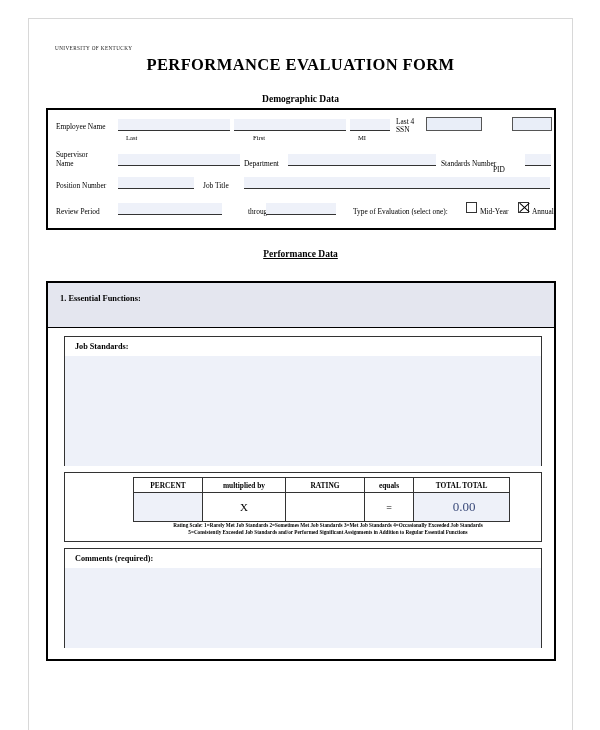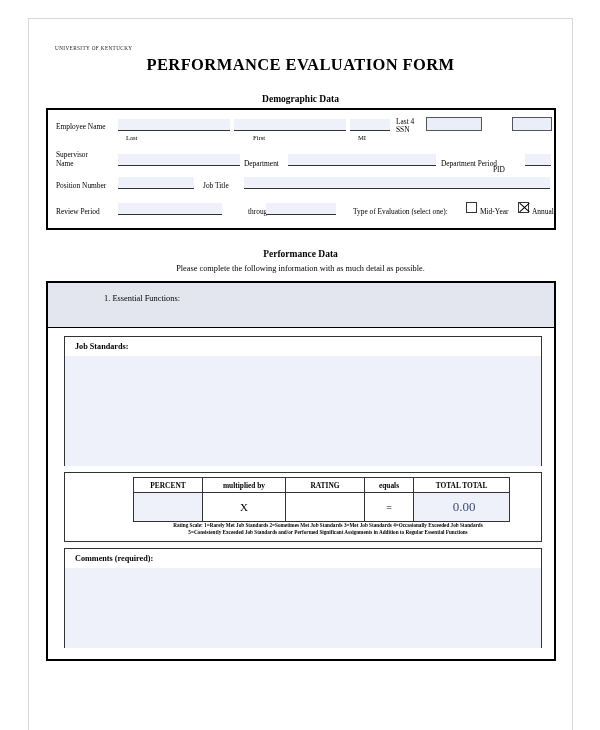--- a/index.html
+++ b/index.html
@@ -110,21 +110,21 @@
     left: -1px;
     top: 4px;
     width: 13px;
     height: 1px;
     background: #000;
   }
   .checkbox.checked::before { transform: rotate(42deg); }
   .checkbox.checked::after { transform: rotate(-42deg); }
 
   
-  .perf-heading { position: absolute; left: 0; right: 0; top: 230px; }
+  .perf-heading { position: absolute; left: 0; right: 0; top: 230px; text-decoration: underline; }
   .perf-instructions {
     position: absolute;
     left: 0; right: 0;
     top: 245px;
     text-align: center;
     font-size: 8.3px;
   }
 
   .perf-box {
     position: absolute;
@@ -143,22 +143,21 @@
     height: 45px;
     background: #e4e6ef;
     border-bottom: 1px solid #000;
     box-sizing: border-box;
   }
   .essential-label {
     position: absolute;
     left: 12px;
     top: 11px;
     font-size: 8.4px;
-    font-weight: normal;
-    margin-left: 44px;
+    font-weight: bold;
   }
 
   .standards-block {
     position: absolute;
     left: 16px;
     top: 53px;
     width: 478px;
     height: 130px;
     border: 1px solid #333;
     box-sizing: border-box;
@@ -283,42 +282,41 @@
       <div class="f-label" style="left:445px; top:11px;margin-top:44px;">PID</div>
       <div class="f-field box" style="left:464px; top:7px; width:40px; height:14px;"></div>
 
       <div class="f-label" style="left:8px; top:40px;">Supervisor</div>
       <div class="f-label" style="left:8px; top:49px;">Name</div>
       <div class="f-field" style="left:70px; top:44px; width:122px;"></div>
 
       <div class="f-label" style="left:196px; top:49px;">Department</div>
       <div class="f-field" style="left:240px; top:44px; width:148px;"></div>
 
-      <div class="f-label" style="left:393px; top:49px;">Department Period</div>
+      <div class="f-label" style="left:393px; top:49px;">Standards Number</div>
       <div class="f-field" style="left:477px; top:44px; width:26px;"></div>
 
       <div class="f-label" style="left:8px; top:71px;">Position Number</div>
       <div class="f-field" style="left:70px; top:67px; width:76px;"></div>
       <div class="f-label" style="left:155px; top:71px;">Job Title</div>
       <div class="f-field" style="left:196px; top:67px; width:306px;"></div>
 
       <div class="f-label" style="left:8px; top:97px;">Review Period</div>
       <div class="f-field" style="left:70px; top:93px; width:104px;"></div>
       <div class="f-label" style="left:181px; top:97px;padding-left:19px;">through</div>
       <div class="f-field" style="left:218px; top:93px; width:70px;"></div>
 
       <div class="f-label" style="left:305px; top:97px;">Type of Evaluation (select one):</div>
       <div class="checkbox" style="left:418px; top:92px;"></div>
       <div class="f-label" style="left:432px; top:97px;">Mid-Year</div>
       <div class="checkbox checked" style="left:470px; top:92px;"></div>
       <div class="f-label" style="left:484px; top:97px;">Annual</div>
     </div>
 
     <div class="section-heading perf-heading">Performance Data</div>
-    <div class="perf-instructions">Please complete the following information with as much detail as possible.</div>
 
     <div class="perf-box">
 
       <div class="essential-row">
         <div class="essential-label">1.  Essential Functions:</div>
       </div>
 
       <div class="standards-block">
         <div class="standards-label">Job Standards:</div>
         <div class="standards-area"></div>

